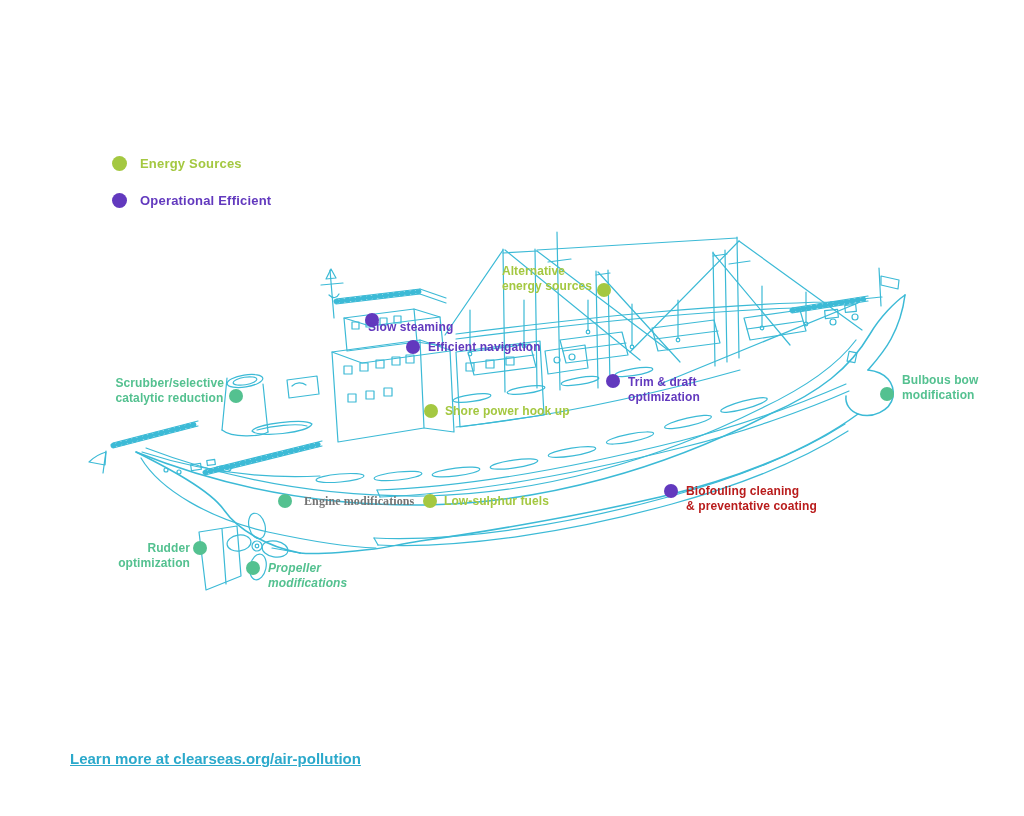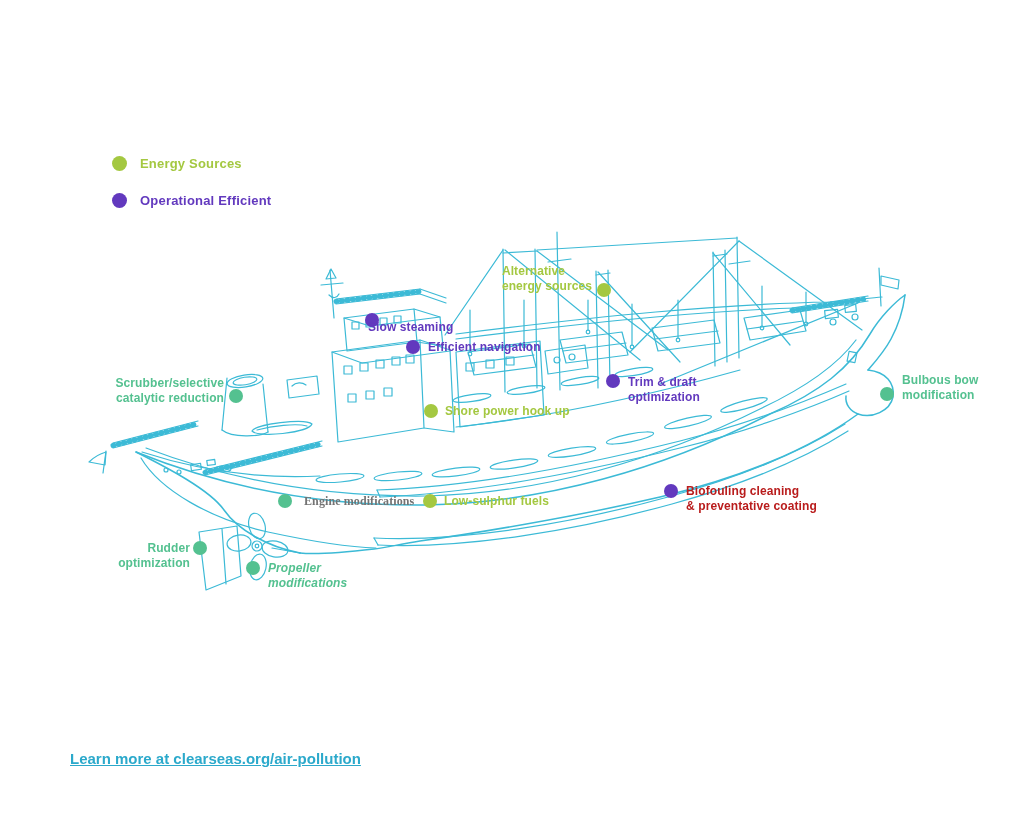--- a/index.html
+++ b/index.html
@@ -229,21 +229,21 @@
       <div class="marker-dot" style="left: 406px; top: 340px; background: rgb(98, 57, 190);"></div>
       <div class="marker-label" style="color: rgb(98, 57, 190); top: 340px; left: 428px;">
         <div>Efficient navigation</div>
       </div>
       <div class="marker-dot" style="left: 597px; top: 283px; background: rgb(164, 200, 65);"></div>
       <div class="marker-label" style="color: rgb(164, 200, 65); top: 264px; right: 432px; text-align: left;">
         <div>Alternative</div>
         <div>energy sources</div>
       </div>
       <div class="marker-dot" style="left: 229px; top: 389px; background: rgb(84, 193, 144);"></div>
-      <div class="marker-label" style="color: rgb(84, 193, 144); top: 376px; right: 800px; text-align: right;">
+      <div class="marker-label" style="color: rgb(84, 193, 144); top: 376px; right: 800px; ">
         <div>Scrubber/selective</div>
         <div>catalytic reduction</div>
       </div>
       <div class="marker-dot" style="left: 606px; top: 374px; background: rgb(98, 57, 190);"></div>
       <div class="marker-label" style="color: rgb(98, 57, 190); top: 375px; left: 628px;">
         <div>Trim &amp; draft</div>
         <div>optimization</div>
       </div>
       <div class="marker-dot" style="left: 424px; top: 404px; background: rgb(164, 200, 65);"></div>
       <div class="marker-label" style="color: rgb(164, 200, 65); top: 404px; left: 445px;">

